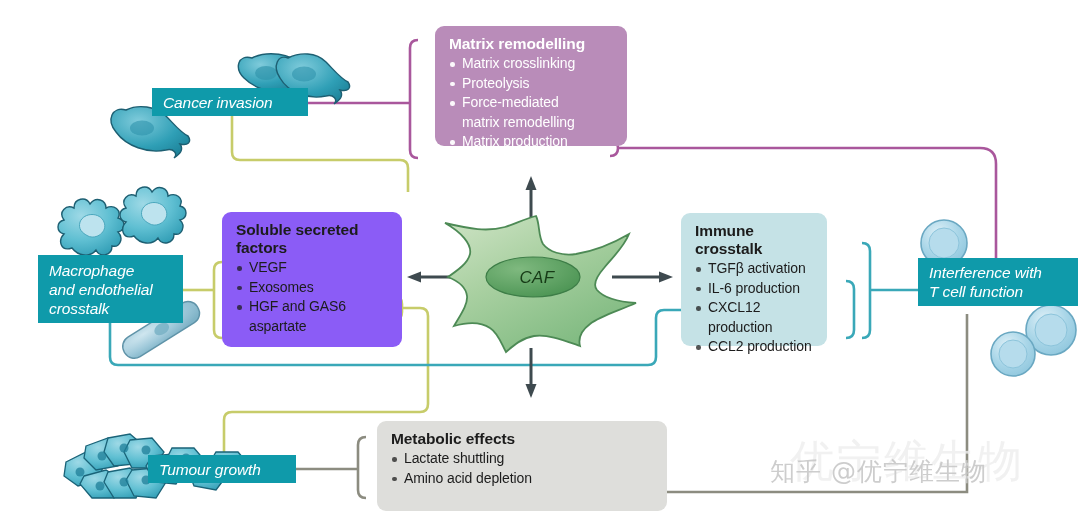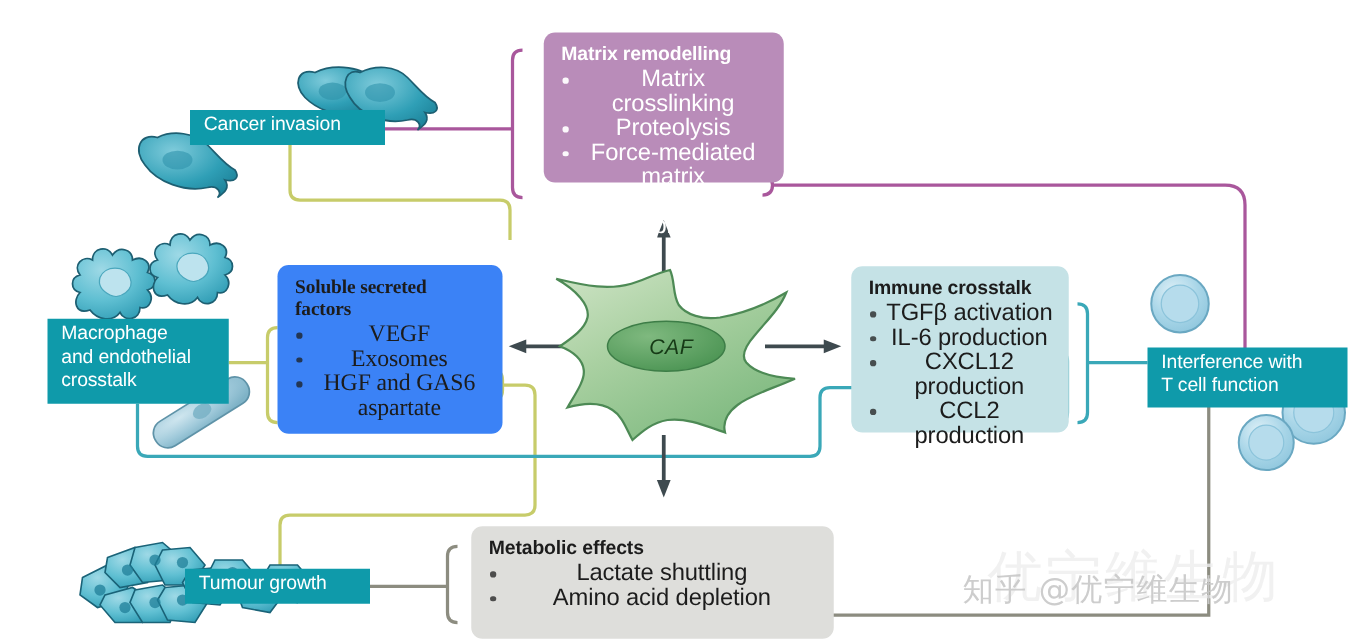--- a/index.html
+++ b/index.html
@@ -37,27 +37,26 @@
     font-size: 15.5px;
     line-height: 18px;
     margin-bottom: 1px;
     letter-spacing: -0.1px;
   }
   .box ul {
     margin: 0; padding: 0;
     list-style: none;
   }
   .box li {
-    font-size: 19px;
+    font-size: 14px;
     line-height: 19.5px;
     padding-left: 13px;
     position: relative;
     letter-spacing: -0.1px;
     white-space: pre-line;
-    text-align: center;
   }
   .box li:before {
     content: "";
     position: absolute;
     left: 1px; top: 8px;
     width: 4.5px; height: 4.5px;
     border-radius: 50%;
     background: currentColor;
     opacity: .75;
   }
@@ -69,57 +68,57 @@
     background: #b98cb9;
     color: #ffffff;
   }
   #box-matrix .hdr { color: #ffffff; }
   #box-matrix li:before { background:#ffffff; opacity:.95; }
 
   
   #box-soluble {
     left: 222px; top: 212px;
     width: 180px; height: 135px;
-    background: #3b82f6;
+    background: #8b5cf6;
     color: #1c1c1c;
-    font-family: Liberation Serif, serif;
   }
   
   #box-immune {
     left: 681px; top: 213px;
-    width: 174px; height: 133px;
+    width: 146px; height: 133px;
     background: #c5e2e6;
     color: #1c1c1c;
   }
   
   #box-metabolic {
     left: 377px; top: 421px;
     width: 290px; height: 90px;
     background: #dededb;
     color: #1c1c1c;
   }
 
   
   .pill {
     position: absolute;
     background: #0f9aaa;
     color: #ffffff;
     box-sizing: border-box;
     display: flex;
     flex-direction: column;
-    justify-content: flex-start;
+    justify-content: center;
     font-size: 15.5px;
     line-height: 19px;
     padding: 2px 10px 2px 11px;
     letter-spacing: -0.1px;
+    font-style: italic;
   }
   #pill-cancer   { left: 152px; top: 88px;  width: 156px; height: 28px; }
   #pill-macro    { left: 38px;  top: 255px; width: 145px; height: 68px; }
   #pill-tumour   { left: 148px; top: 455px; width: 148px; height: 28px; }
-  #pill-tcell    { left: 918px; top: 278px; width: 160px; height: 48px; }
+  #pill-tcell    { left: 918px; top: 258px; width: 160px; height: 48px; }
 
   
   #caf-label {
     position: absolute;
     left: 492px; top: 268px;
     width: 90px;
     text-align: center;
     font-size: 17px;
     color: #163a16;
     letter-spacing: .4px;

